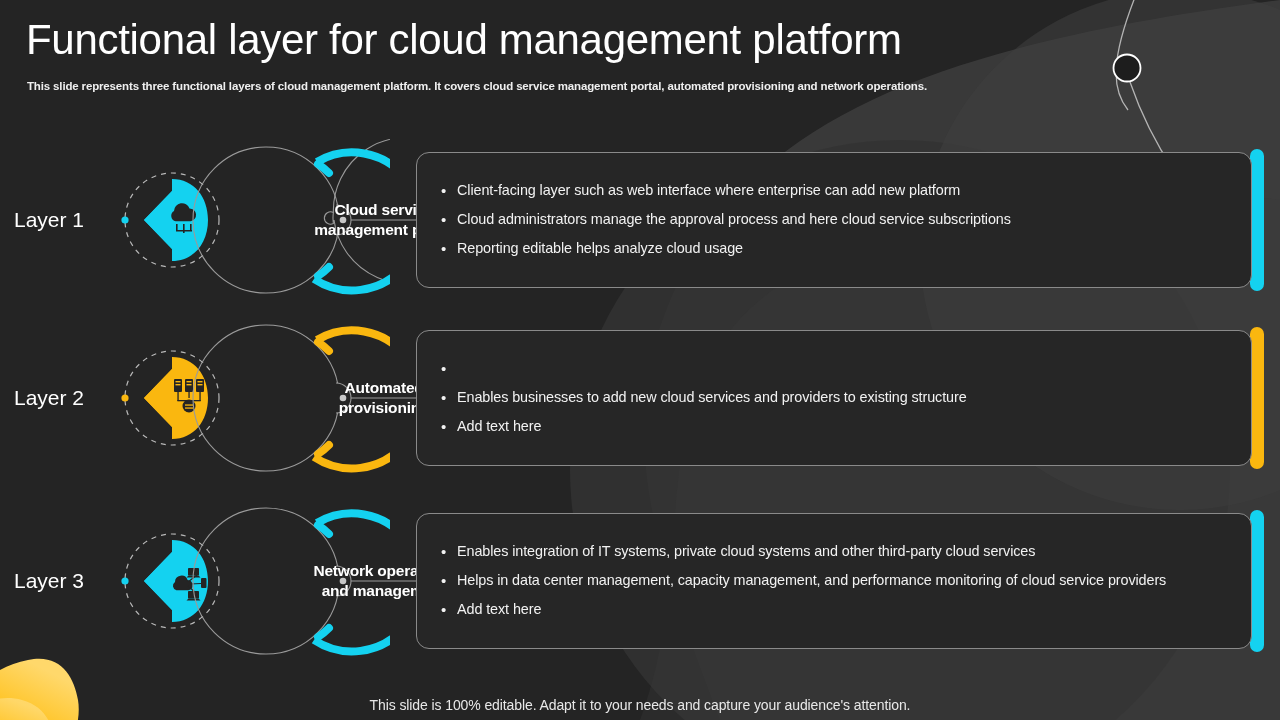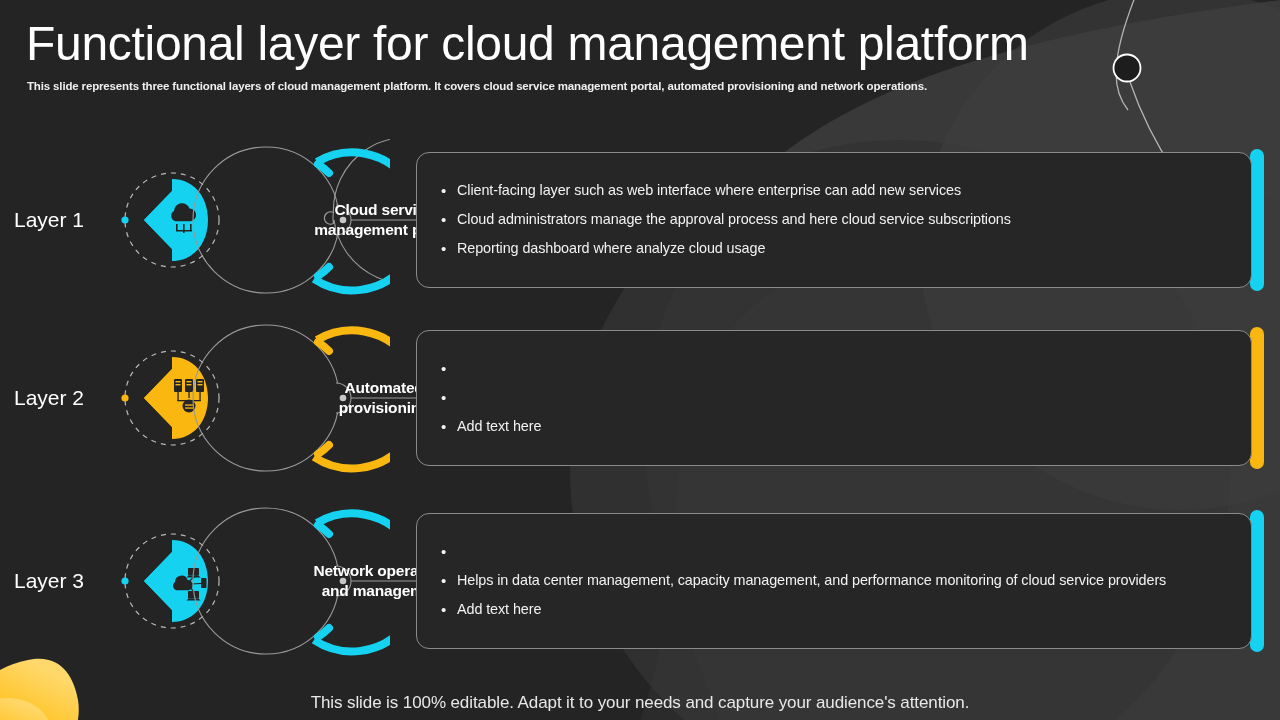--- a/index.html
+++ b/index.html
@@ -10,21 +10,21 @@
     font-family:"Liberation Sans", sans-serif;
     color:#ffffff;
   }
 
   
   #bg { position:absolute; inset:0; width:1280px; height:720px; z-index:0; }
 
   
   .page-title{
     position:absolute; left:26px; top:16px; z-index:5;
-    font-size:48px; font-weight:400; letter-spacing:-0.3px;
+    font-size:42px; font-weight:400; letter-spacing:-0.3px;
     color:#ffffff; white-space:nowrap;
   }
   .page-subtitle{
     position:absolute; left:27px; top:80px; z-index:5;
     font-size:11.5px; font-weight:700; color:#efefef;
     letter-spacing:-0.15px; white-space:nowrap;
   }
 
   
   .row { position:absolute; left:0; width:1280px; height:170px; z-index:4; }
@@ -67,21 +67,21 @@
   }
   .bullet-dot{
     flex:0 0 auto; width:16px; font-size:15px; line-height:1.32;
     color:#f2f2f2; text-align:left;
   }
   .bullet-text{ flex:1 1 auto; }
 
   
   .footer{
     position:absolute; left:0; right:0; bottom:7px; z-index:6;
-    text-align:center; font-size:17px; color:#e8e8e8; letter-spacing:-0.1px;
+    text-align:center; font-size:14px; color:#e8e8e8; letter-spacing:-0.1px;
   }
 </style>
 </head>
 <body>
 
 <svg id="bg" viewBox="0 0 1280 720">
   <defs>
     <clipPath id="slideClip">
         <rect x="0" y="0" width="1280" height="720"></rect>
       </clipPath>
@@ -148,29 +148,29 @@
       </g>
     </svg>
     <div class="node-title">Cloud service management portal</div>
   </div>
 
   <div class="card-wrap" id="cw0" style="left:416px; width:848px;">
     <div class="accent-bar" style="background:#14d2f0;"></div>
     <div class="card">
       <div class="bullet-row">
         <span class="bullet-dot">•</span>
-        <span class="bullet-text">Client-facing layer such as web interface where enterprise can add new services</span>
+        <span class="bullet-text">Client-facing layer such as web interface where enterprise can add new platform</span>
       </div>
       <div class="bullet-row">
         <span class="bullet-dot">•</span>
         <span class="bullet-text">Cloud administrators manage the approval process and here cloud service subscriptions</span>
       </div>
       <div class="bullet-row">
         <span class="bullet-dot">•</span>
-        <span class="bullet-text">Reporting dashboard where analyze cloud usage</span>
+        <span class="bullet-text">Reporting editable helps analyze cloud usage</span>
       </div>
     </div>
   </div>
 </div>
 
 <div class="row" id="row1">
   <div class="layer-label">Layer 2</div>
 
   <div class="node-wrap">
     <svg class="node-svg" width="290" height="170" viewBox="0 0 290 170">
@@ -213,20 +213,21 @@
   </div>
 
   <div class="card-wrap" style="left:416px; width:848px;">
     <div class="accent-bar" style="background:#fab70f;"></div>
     <div class="card">
       <div class="bullet-row">
         <span class="bullet-dot">•</span>
       </div>
       <div class="bullet-row">
         <span class="bullet-dot">•</span>
+        <span class="bullet-text">Enables businesses to add new cloud services and providers to existing structure</span>
       </div>
       <div class="bullet-row">
         <span class="bullet-dot">•</span>
         <span class="bullet-text">Add text here</span>
       </div>
     </div>
   </div>
 </div>
 
 <div class="row" id="row2">
@@ -263,20 +264,21 @@
       </g>
     </svg>
     <div class="node-title">Network operations and management</div>
   </div>
 
   <div class="card-wrap" style="left:416px; width:848px;">
     <div class="accent-bar" style="background:#14d2f0;"></div>
     <div class="card">
       <div class="bullet-row">
         <span class="bullet-dot">•</span>
+        <span class="bullet-text">Enables integration of IT systems, private cloud systems and other third-party cloud services</span>
       </div>
       <div class="bullet-row">
         <span class="bullet-dot">•</span>
         <span class="bullet-text">Helps in data center management, capacity management, and performance monitoring of cloud service providers</span>
       </div>
       <div class="bullet-row">
         <span class="bullet-dot">•</span>
         <span class="bullet-text">Add text here</span>
       </div>
     </div>

